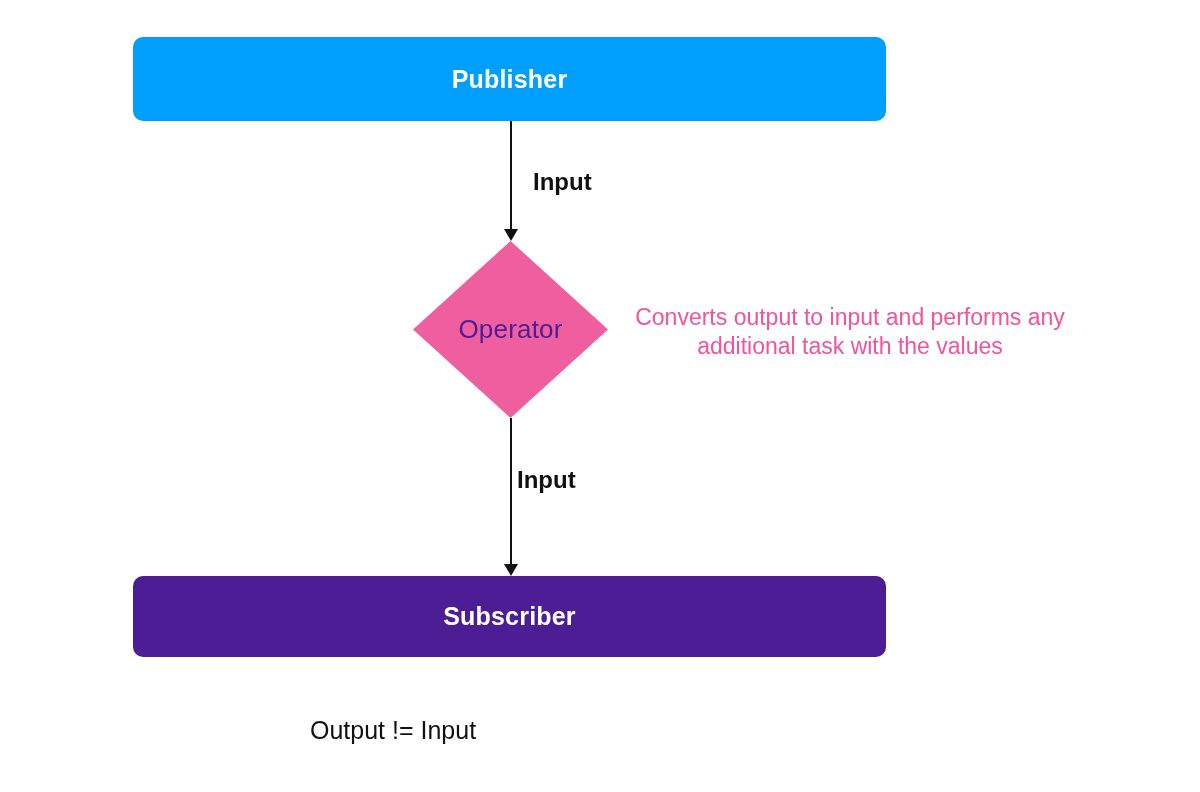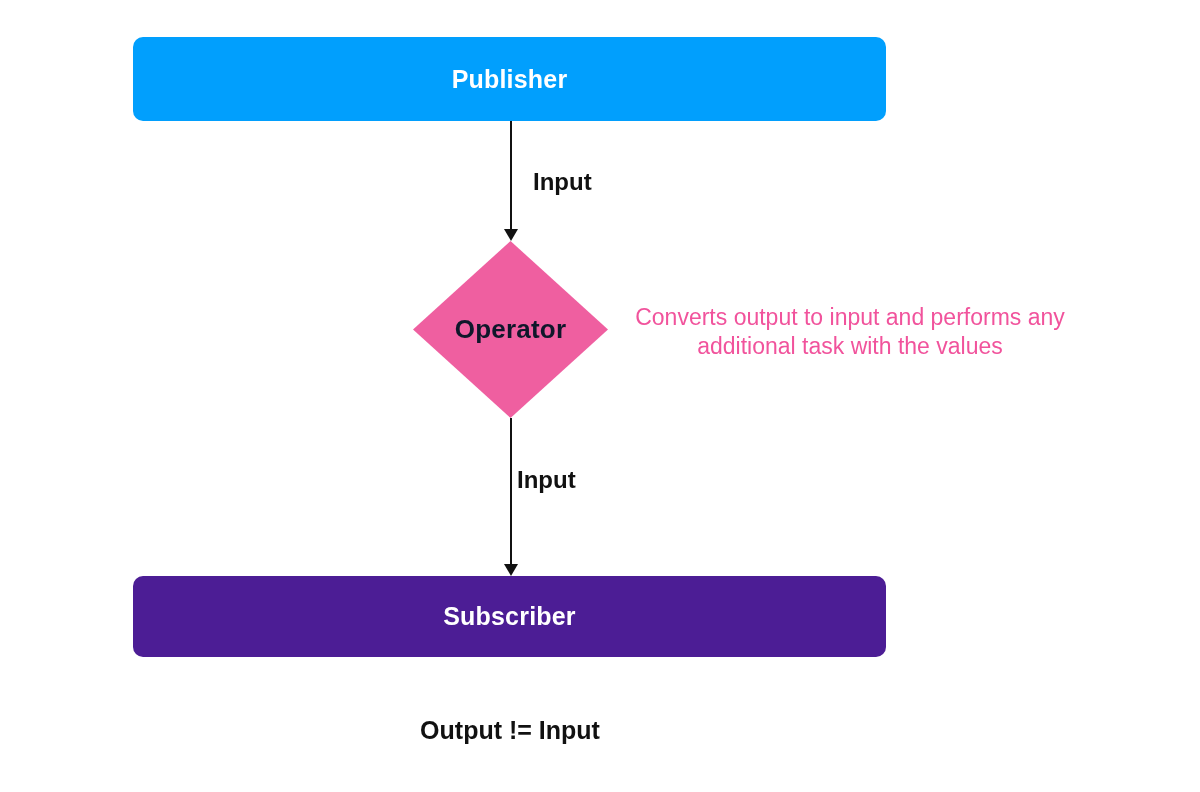--- a/index.html
+++ b/index.html
@@ -46,23 +46,23 @@
     position: absolute;
     left: 413px;
     top: 241px;
     width: 195px;
     height: 177px;
     background: #EF5FA0;
     clip-path: polygon(50% 0, 100% 50%, 50% 100%, 0 50%);
     display: flex;
     align-items: center;
     justify-content: center;
-    color: #0f172a;
+    color: #4c1d95;
     font-size: 26px;
-    font-weight: bold;
+    font-weight: normal;
     letter-spacing: 0.2px;
   }
 
   
   .arrow-line {
     position: absolute;
     left: 510px;
     width: 2px;
     background: #111111;
   }
@@ -102,23 +102,23 @@
     line-height: 29px;
     color: #F1539C;
   }
 
   
   .footer-note {
     position: absolute;
     left: 310px;
     top: 716px;
     width: 400px;
-    text-align: center;
+    text-align: left;
     font-size: 25px;
-    font-weight: bold;
+    font-weight: normal;
     color: #111111;
   }
 </style>
 </head>
 <body>
 
 <div class="canvas">
 
   <div class="node-rect node-publisher">
     <span>Publisher</span>

